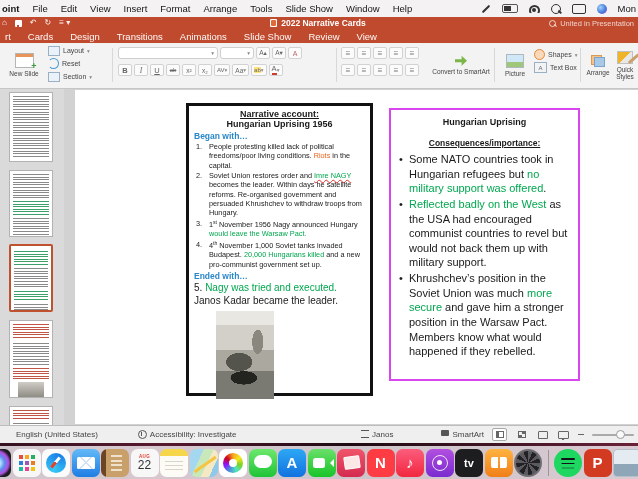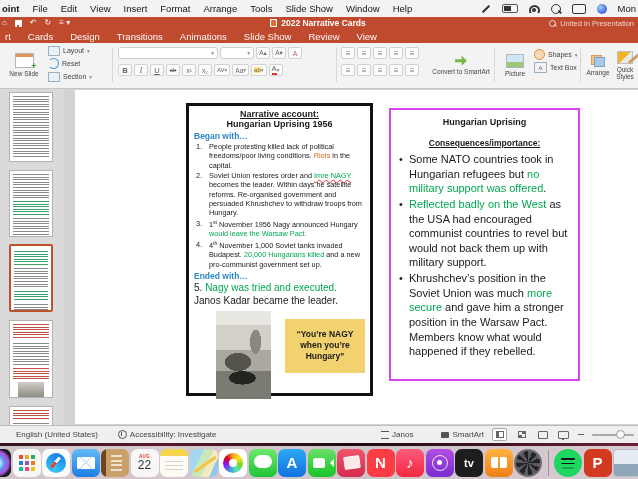--- a/index.html
+++ b/index.html
@@ -129,21 +129,21 @@
   .rc-sub{font-size:8.5px;font-weight:700;text-align:center;text-decoration:underline;margin-bottom:4px;}
   .b-row{display:flex;font-size:11px;line-height:1.33;margin-bottom:1px;}
   .b-dot{width:10px;flex:none;}
   .b-dot::before{content:"•";}
   .b-text{flex:1;}
 
   
   .statusbar{top:425px;height:18px;background:#efefef;border-top:1px solid #bdbdbd;box-sizing:border-box;
              display:flex;align-items:center;font-size:8px;color:#454545;}
   .sb-lang{margin-left:16px;}
-  .sb-acc{margin-left:20px;display:flex;align-items:center;gap:3px;}
+  .sb-acc{margin-left:40px;display:flex;align-items:flex-start;gap:3px;}
   .sb-accicon{width:7px;height:7px;border:1px solid #555;border-radius:50%;position:relative;}
   .sb-accicon::after{content:"";position:absolute;left:2.5px;top:1px;width:1px;height:4px;background:#555;}
   .sb-right{margin-left:auto;display:flex;align-items:center;gap:8px;padding-right:4px;}
   .sb-noteicon{width:8px;height:6px;border-top:1px solid #555;border-bottom:1px solid #555;}
   .sb-comicon{width:8px;height:6px;background:#555;border-radius:1px;}
   .vb{width:13px;height:11px;display:flex;align-items:center;justify-content:center;}
   .vb.sel{background:#fff;border:1px solid #a8a8a8;border-radius:2px;}
   .vb-norm{width:8px;height:7px;border:1px solid #666;border-left:3px solid #666;box-sizing:border-box;}
   .vb-sort{width:8px;height:7px;background:conic-gradient(#666 0 25%,transparent 0 50%,#666 0 75%,transparent 0);outline:1px solid #666;outline-offset:-1px;}
   .vb-read{width:8px;height:6px;border:1px solid #666;border-radius:1px 1px 0 0;}
@@ -452,23 +452,20 @@
 
         <div class="li-row">
           <span class="li-num">4.</span>
           <span class="li-text"><span>4</span><sup>th</sup><span> November 1,000 Soviet tanks invaded Budapest. </span><span class="c-green">20,000 Hungarians killed</span><span> and a new pro-communist government set up.</span></span>
         </div>
 
       <div class="chead">Ended with…</div>
       <div class="p5"><span>5. </span><span class="c-green">Nagy was tried and executed.</span><span> Janos Kadar became the leader.</span></div>
       <div class="media-row">
         <div class="photo"></div>
-        <div class="note">
-            <span>“You’re NAGY when you’re Hungary”</span>
-          </div>
       </div>
     </div>
 
     <div class="card card-right">
       <div class="rc-title">Hungarian Uprising</div>
       <div class="rc-sub">Consequences/importance:</div>
 
         <div class="b-row">
           <span class="b-dot"></span>
           <span class="b-text"><span>Some NATO countries took in Hungarian refugees but </span><span class="c-green">no military support was offered</span><span>.</span></span>

